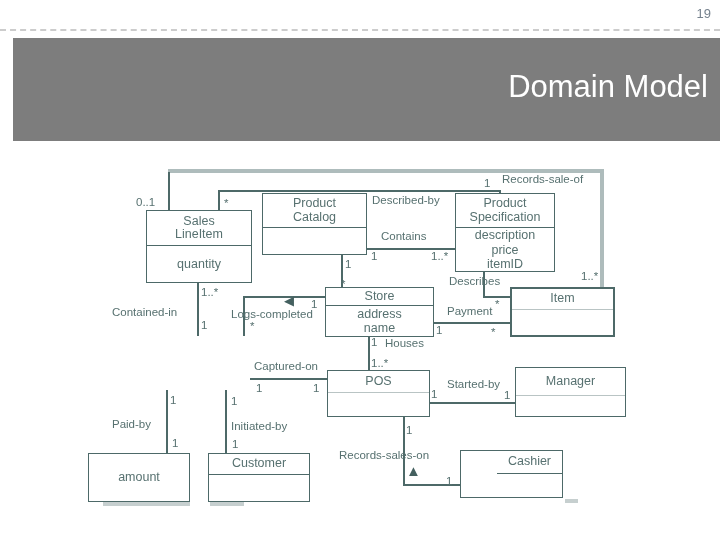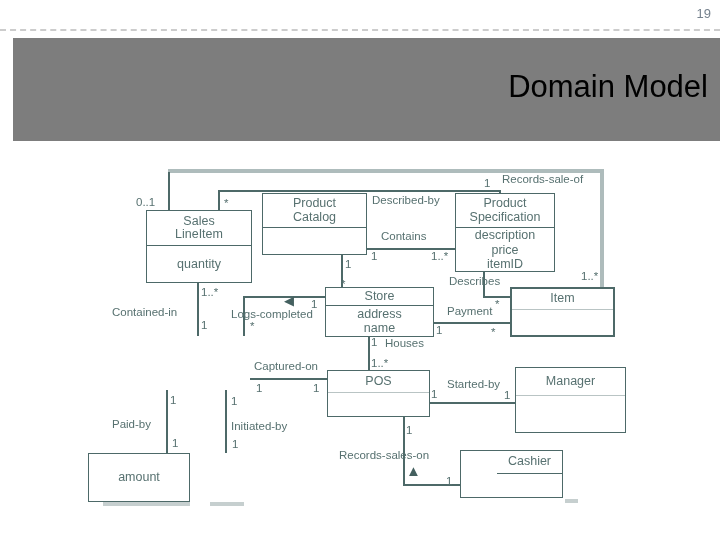--- a/index.html
+++ b/index.html
@@ -1,21 +1,21 @@
 <!DOCTYPE html>
 <html><head>
 <meta charset="utf-8">
 <style>
   html,body{margin:0;padding:0;background:#fff;}
   .page{position:relative;width:720px;height:540px;background:#ffffff;overflow:hidden;
         font-family:"Liberation Sans",sans-serif;}
   .page-number{position:absolute;top:6px;right:9px;font-size:13px;color:#76828e;}
   .dashed-rule{position:absolute;left:0;top:29px;width:720px;border-top:2px dashed #cccccc;}
   .title-band{position:absolute;left:13px;top:38px;width:707px;height:103px;background:#7d7d7d;}
-  .slide-title{position:absolute;right:12px;top:30px;font-size:31px;line-height:38px;color:#000000;}
+  .slide-title{position:absolute;right:12px;top:30px;font-size:31px;line-height:38px;color:#ffffff;}
   .diagram{position:absolute;left:0;top:0;width:720px;height:540px;}
   .seg{position:absolute;background:#4d6968;}
   .seg.light{background:#aebcbc;}
   .shadow{position:absolute;background:#c6cfcf;}
   .lbl{position:absolute;font-size:11.5px;line-height:12px;color:#577170;white-space:nowrap;}
   .tri{position:absolute;color:#44605f;white-space:nowrap;}
   .ubox{position:absolute;background:#ffffff;border:1.6px solid #4d6968;box-sizing:border-box;
         display:flex;flex-direction:column;}
   .ubox.thick{border-width:2.5px;}
   .utitle{flex:none;display:flex;flex-direction:column;justify-content:center;align-items:center;
@@ -143,30 +143,36 @@
           <div>Item</div>
         </div>
         <div class="uattrs"></div>
       </div>
       <div class="ubox lightdiv" style="left: 327px; top: 370px; width: 103px; height: 47px;">
         <div class="utitle" style="height: 22px;">
           <div>POS</div>
         </div>
         <div class="uattrs"></div>
       </div>
-      <div class="ubox lightdiv" style="left: 515px; top: 367px; width: 111px; height: 66px;">
+      <div class="ubox lightdiv" style="left: 515px; top: 367px; width: 111px; height: 50px;">
         <div class="utitle" style="height: 28px;">
           <div>Manager</div>
         </div>
         <div class="uattrs"></div>
       </div>
       <div class="ubox" style="left: 88px; top: 453px; width: 102px; height: 49px;">
         <div class="uattrs">
           <div>amount</div>
         </div>
+      </div>
+      <div class="ubox" style="left: 208px; top: 453px; width: 102px; height: 49px;">
+        <div class="utitle" style="height: 21px;">
+          <div>Customer</div>
+        </div>
+        <div class="uattrs"></div>
       </div>
       <div class="ubox" style="left: 460px; top: 450px; width: 103px; height: 48px; padding-left: 36px;">
         <div class="utitle" style="height: 23px;">
           <div>Cashier</div>
         </div>
         <div class="uattrs"></div>
       </div>
     </div>
 </div>
 

